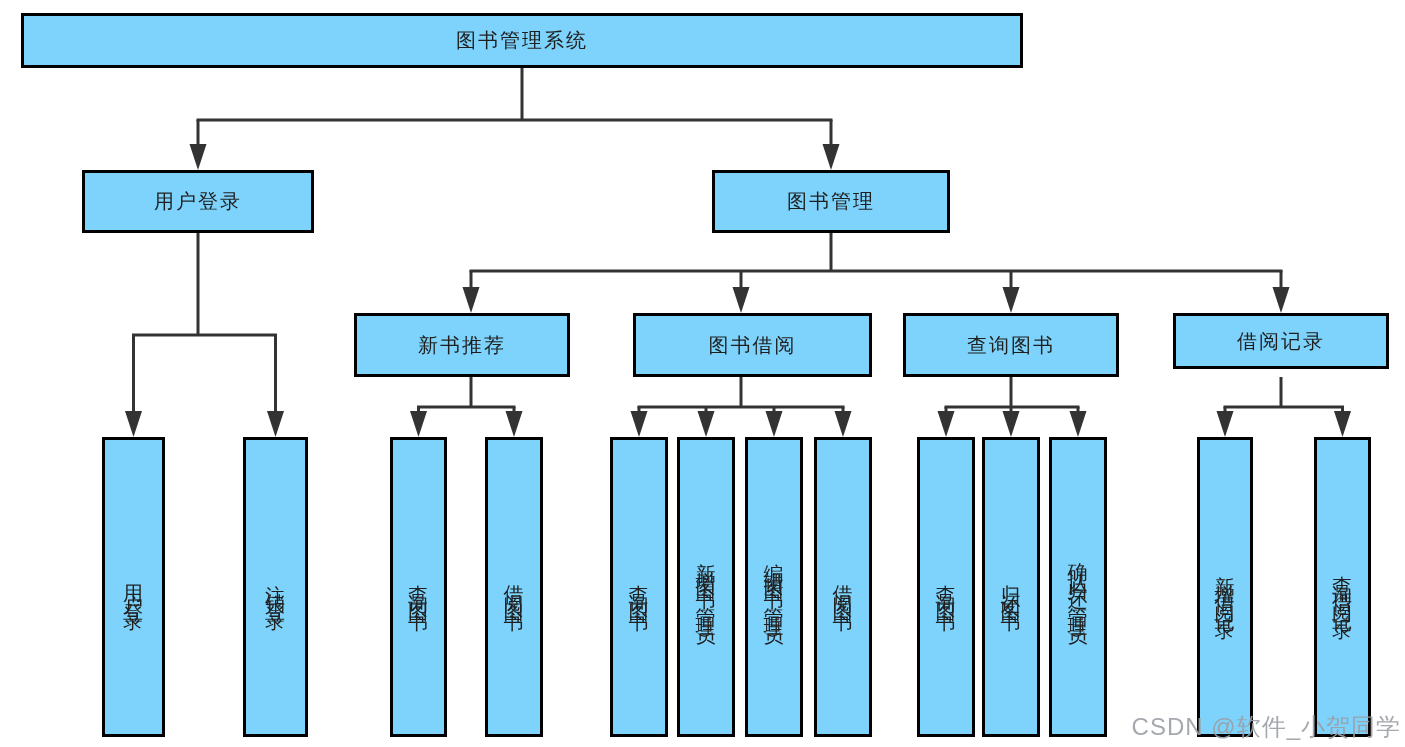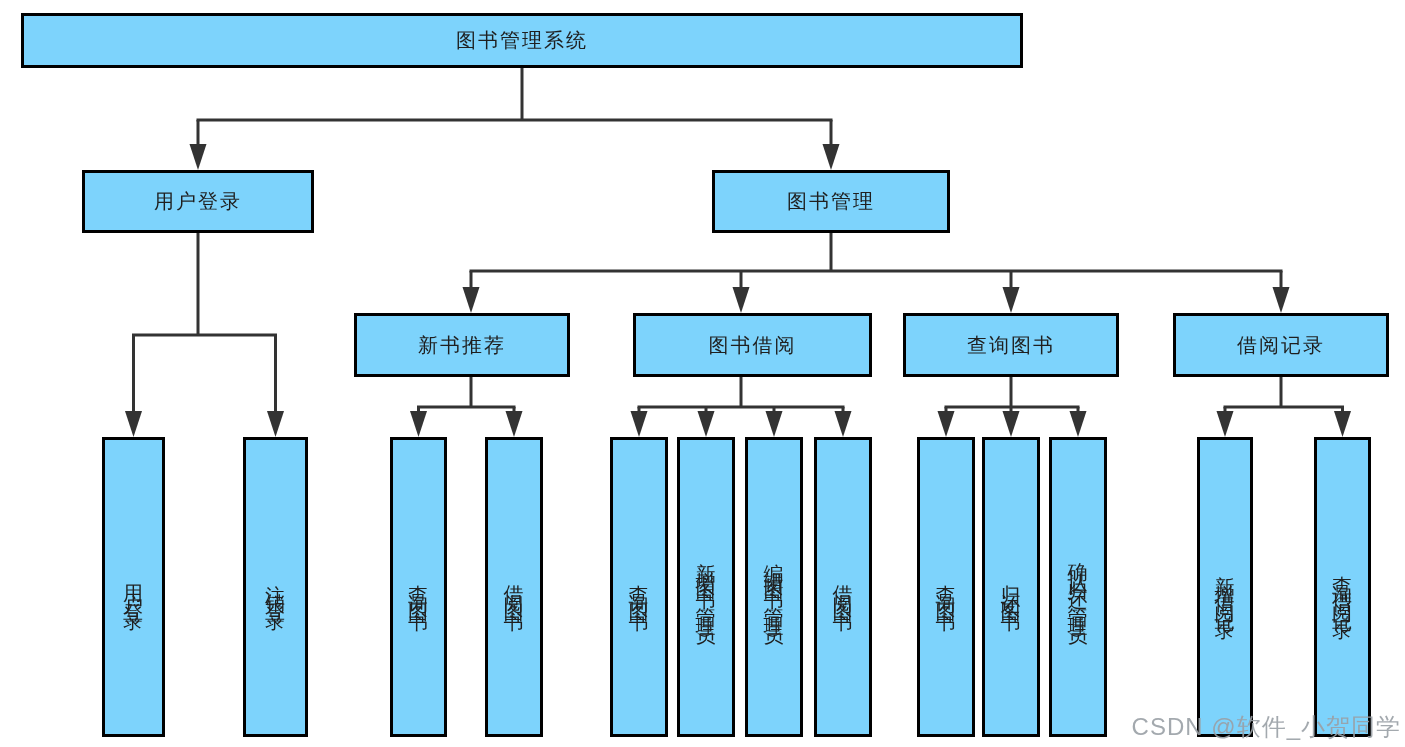--- a/index.html
+++ b/index.html
@@ -113,21 +113,21 @@
     </svg>
 
   <div class="box" style="left:21px; top:13px; width:1002px; height:55px;">图书管理系统</div>
 
   <div class="box" style="left:82px; top:170px; width:232px; height:63px;">用户登录</div>
   <div class="box" style="left:712px; top:170px; width:238px; height:63px;">图书管理</div>
 
   <div class="box" style="left:354px; top:313px; width:216px; height:64px;">新书推荐</div>
   <div class="box" style="left:633px; top:313px; width:239px; height:64px;">图书借阅</div>
   <div class="box" style="left:903px; top:313px; width:216px; height:64px;">查询图书</div>
-  <div class="box" style="left:1173px; top:313px; width:216px; height:64px;">借阅记录</div>
+  <div class="box" style="left:1173px; top:313px; width:216px; height:56px;">借阅记录</div>
 
   <div class="box vbox" style="left:102px; top:437px; width:63px; height:300px;">用户登录</div>
   <div class="box vbox" style="left:243px; top:437px; width:65px; height:300px;">注销登录</div>
 
   <div class="box vbox" style="left:390px; top:437px; width:57px; height:300px;">查询图书</div>
   <div class="box vbox" style="left:485px; top:437px; width:58px; height:300px;">借阅图书</div>
 
   <div class="box vbox" style="left:610px; top:437px; width:58px; height:300px;">查询图书</div>
   <div class="box vbox" style="left:677px; top:437px; width:58px; height:300px;">新增图书（管理员）</div>
   <div class="box vbox" style="left:745px; top:437px; width:58px; height:300px;">编辑图书（管理员）</div>

